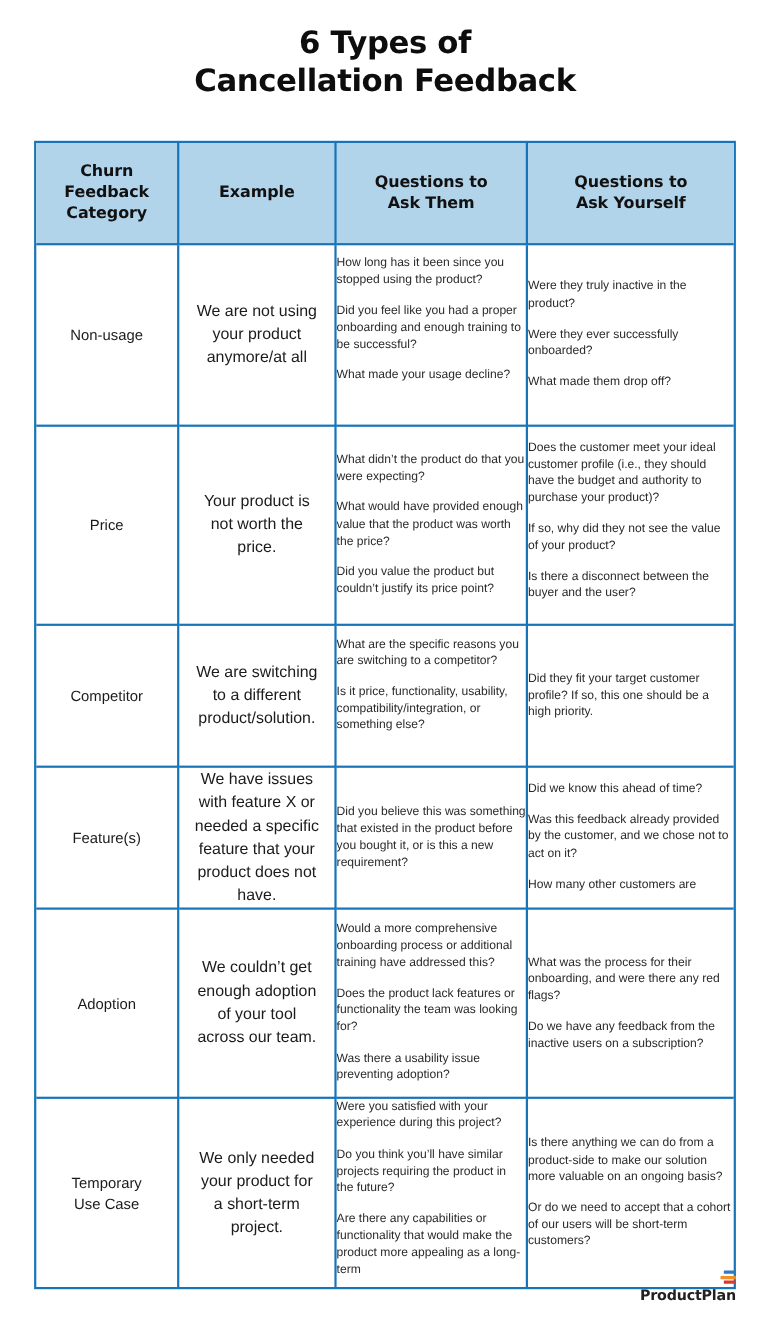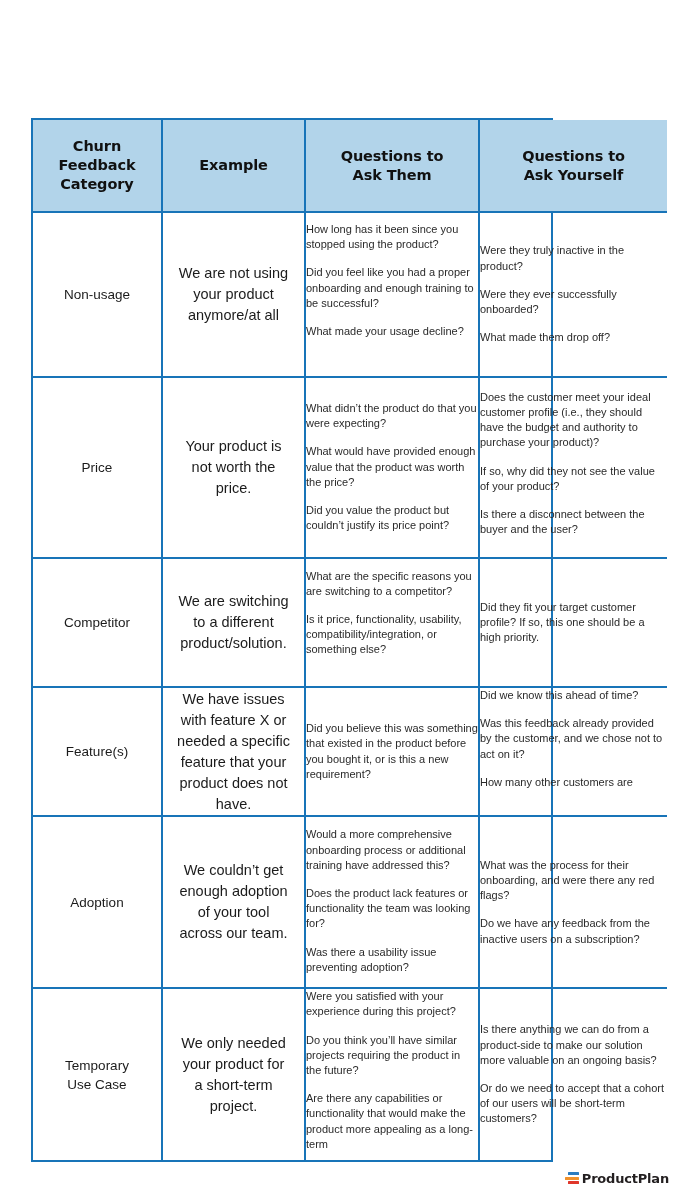--- a/index.html
+++ b/index.html
@@ -22,22 +22,22 @@
     font-weight:700;
     color:#0d0d0d;
     letter-spacing:-0.4px;
   }
   .title-line-1 { font-size:28px; line-height:34px; }
   .title-line-2 { font-size:28px; line-height:36px; }
 
   
   .table-wrap {
     position:absolute;
-    left:31px; top:118px;
-    width:522px; height:1044px;
+    left:31px; top:128px;
+    width:638px; height:1044px;
     border:2.5px solid #1874b8;
     background:#fff;
   }
   table.grid {
     width:100%; height:100%;
     border-collapse:collapse;
     table-layout:fixed;
   }
   table.grid col.c1 { width:129px; }
   table.grid col.c2 { width:143px; }
@@ -100,31 +100,31 @@
   td.qs p:last-child { margin-bottom:0; }
 
   
   tr.r-nonusage td.qs-them { vertical-align:top; padding-top:9px; }
   tr.r-nonusage td.qs-self { vertical-align:middle; }
   tr.r-price td.qs-them   { vertical-align:middle;margin-left:19px; }
   tr.r-price td.qs-self   { vertical-align:top; padding-top:12px; }
   tr.r-competitor td.qs-them { vertical-align:top; padding-top:10px; }
   tr.r-competitor td.qs-self { vertical-align:middle; }
   tr.r-feature td.qs-them { vertical-align:middle; }
-  tr.r-feature td.qs-self { vertical-align:top; padding-top:0; }
+  tr.r-feature td.qs-self { vertical-align:top; padding-top:12px; }
   tr.r-adoption td.qs-them { vertical-align:top; padding-top:10px; }
   tr.r-adoption td.qs-self { vertical-align:middle; }
   tr.r-temporary td.qs-them { vertical-align:top; }
   tr.r-temporary td.qs-self { vertical-align:middle; }
 
   
   .logo {
     position:absolute;
     right:31px; bottom:14px;
-    display:flex; align-items:flex-start; gap:3px;
+    display:flex; align-items:flex-end; gap:3px;flex-direction:column;
   }
   .logo-mark {
     width:14px; height:14px;
     display:flex; flex-direction:column; justify-content:center; gap:1.5px;
   }
   .logo-mark i { display:block; height:3px; border-radius:0.5px; }
   .logo-mark i.b1 { width:11px; margin-left:3px; background:#2b7cc0; }
   .logo-mark i.b2 { width:14px; margin-left:0;  background:#f0912b; }
   .logo-mark i.b3 { width:11px; margin-left:3px; background:#e0372b; }
   .logo-text {
@@ -134,20 +134,22 @@
     color:#231f20;
     letter-spacing:-0.2px;
   }
 </style>
 </head>
 <body>
 
 <div class="page">
 
   <div class="title-block">
+    <span class="title-line title-line-1">6 Types of</span>
+    <span class="title-line title-line-2">Cancellation Feedback</span>
   </div>
 
   <div class="table-wrap">
     <table class="grid">
       <colgroup>
         <col class="c1">
           <col class="c2">
           <col class="c3">
           <col class="c4">
       </colgroup>

